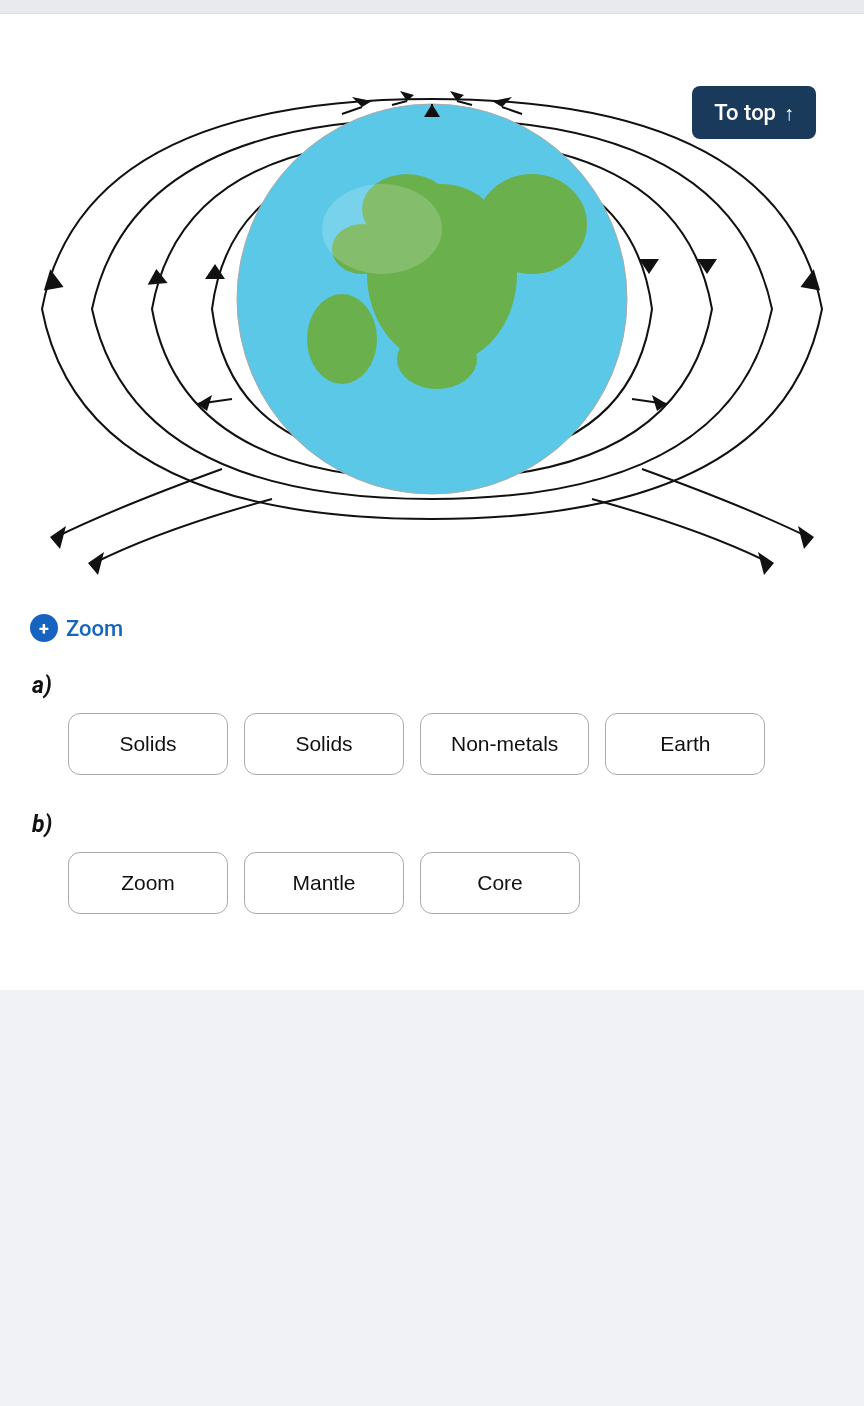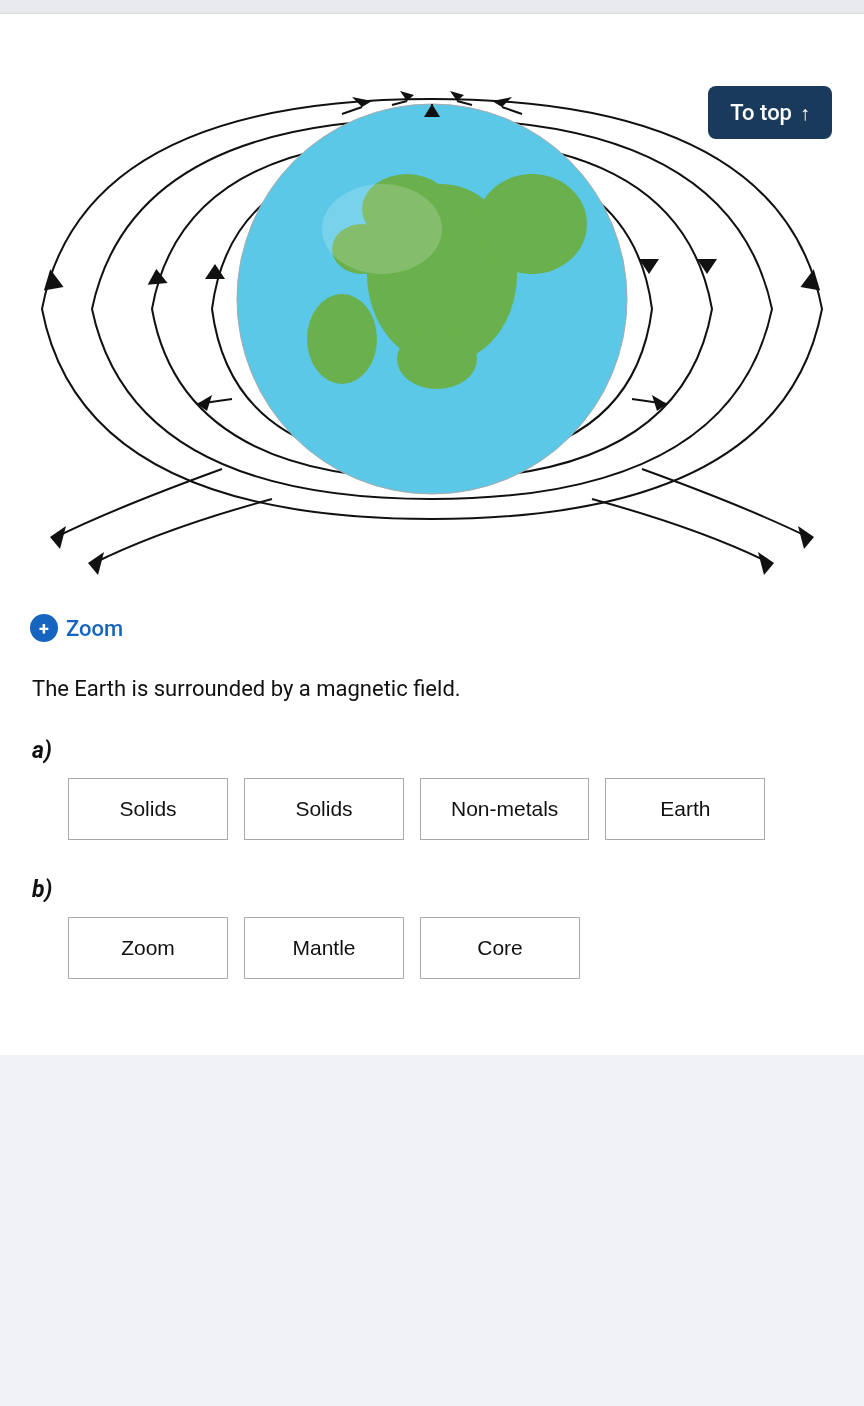--- a/index.html
+++ b/index.html
@@ -31,21 +31,21 @@
       display: flex;
       align-items: center;
       justify-content: center;
       background: #fff;
       overflow: hidden;
     }
 
     .to-top-btn {
       position: absolute;
       top: 72px;
-      right: 32px;
+      right: 48px;
       background: #1a3a5c;
       color: #fff;
       border-radius: 8px;
       padding: 14px 22px;
       font-size: 22px;
       font-weight: 500;
       display: flex;
       align-items: center;
       gap: 8px;
       cursor: pointer;
@@ -126,21 +126,21 @@
 
     .answer-options {
       display: flex;
       flex-wrap: wrap;
       gap: 16px;
       padding-left: 36px;
     }
 
     .answer-btn {
       border: 1.5px solid #aaa;
-      border-radius: 0;
+      border-radius: 12px;
       background: #fff;
       color: #111;
       font-size: 21px;
       padding: 18px 30px;
       cursor: pointer;
       min-width: 160px;
       text-align: center;
       transition: background 0.15s;
     }
   </style>
@@ -240,21 +240,20 @@
     </svg>
   </div>
 
   <div class="zoom-link">
     <div class="zoom-icon-circle">+</div>
     <span>Zoom</span>
   </div>
 
   <div class="main-content">
 
-    <p class="description-text">The Earth is surrounded by a magnetic field.</p>
 
     <div class="question-block">
       <div style="display:flex; align-items:flex-start; gap:10px; margin-bottom:8px;">
         <span class="question-label">
           <span class="letter">a)</span>
         </span>
       </div>
 
       <div class="answer-options">
         <button class="answer-btn">Solids</button>

